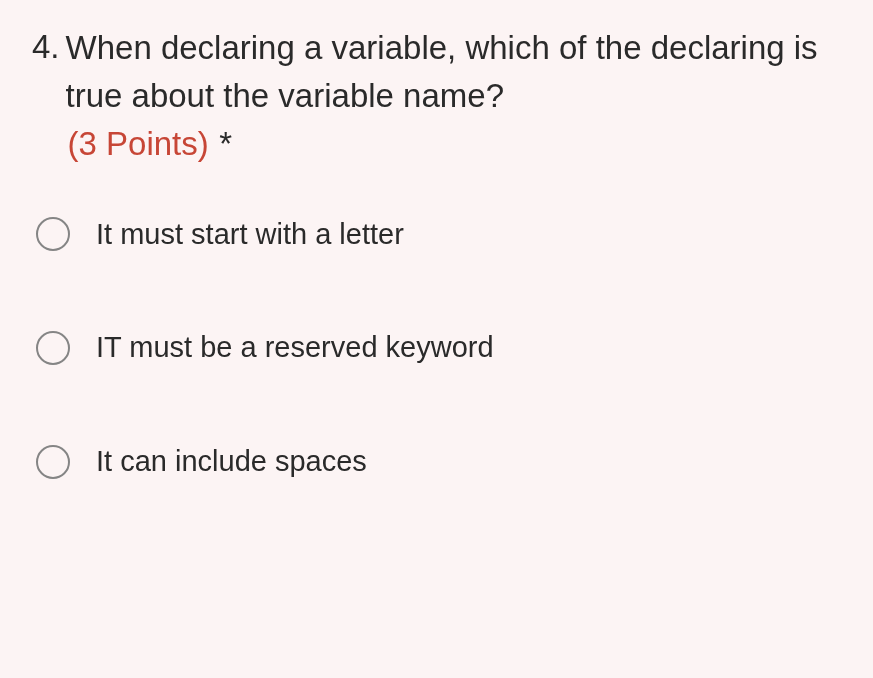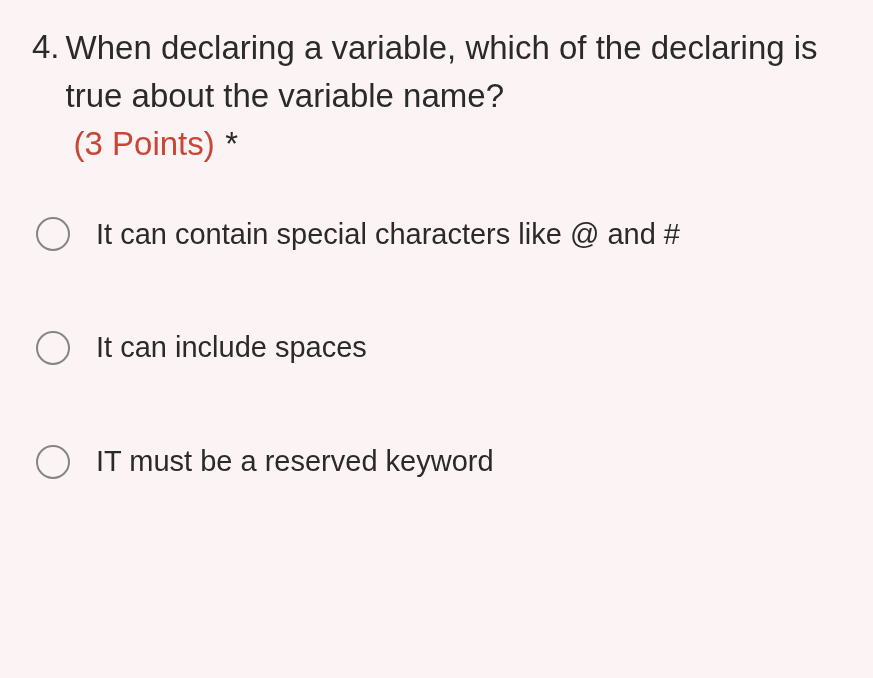--- a/index.html
+++ b/index.html
@@ -30,21 +30,21 @@
     }
     .question-text {
       font-size: 33px;
       color: #2a2a2a;
       line-height: 1.45;
     }
     .points {
       font-size: 33px;
       color: #c74636;
       line-height: 1.45;
-      margin-left: 8px;
+      margin-left: 2px;
     }
     .required {
       font-size: 33px;
       color: #2a2a2a;
       margin-left: 6px;
     }
     .options {
       margin-top: 48px;
       margin-left: 4px;
     }
@@ -76,23 +76,23 @@
   <div class="question-body">
     <span class="question-text">When declaring a variable, which of the declaring is true about the variable name?</span><br>
     <span class="points">(3 Points)</span>
     <span class="required">*</span>
   </div>
 </div>
 
 <div class="options">
   <div class="option">
     <div class="radio"></div>
-    <div class="option-text">It can contain special characters like @ and #</div>
+    <div class="option-text">It must start with a letter</div>
+  </div>
+  <div class="option">
+    <div class="radio"></div>
+    <div class="option-text">IT must be a reserved keyword</div>
   </div>
   <div class="option">
     <div class="radio"></div>
     <div class="option-text">It can include spaces</div>
   </div>
-  <div class="option">
-    <div class="radio"></div>
-    <div class="option-text">IT must be a reserved keyword</div>
-  </div>
 </div>
 
 </body></html>

